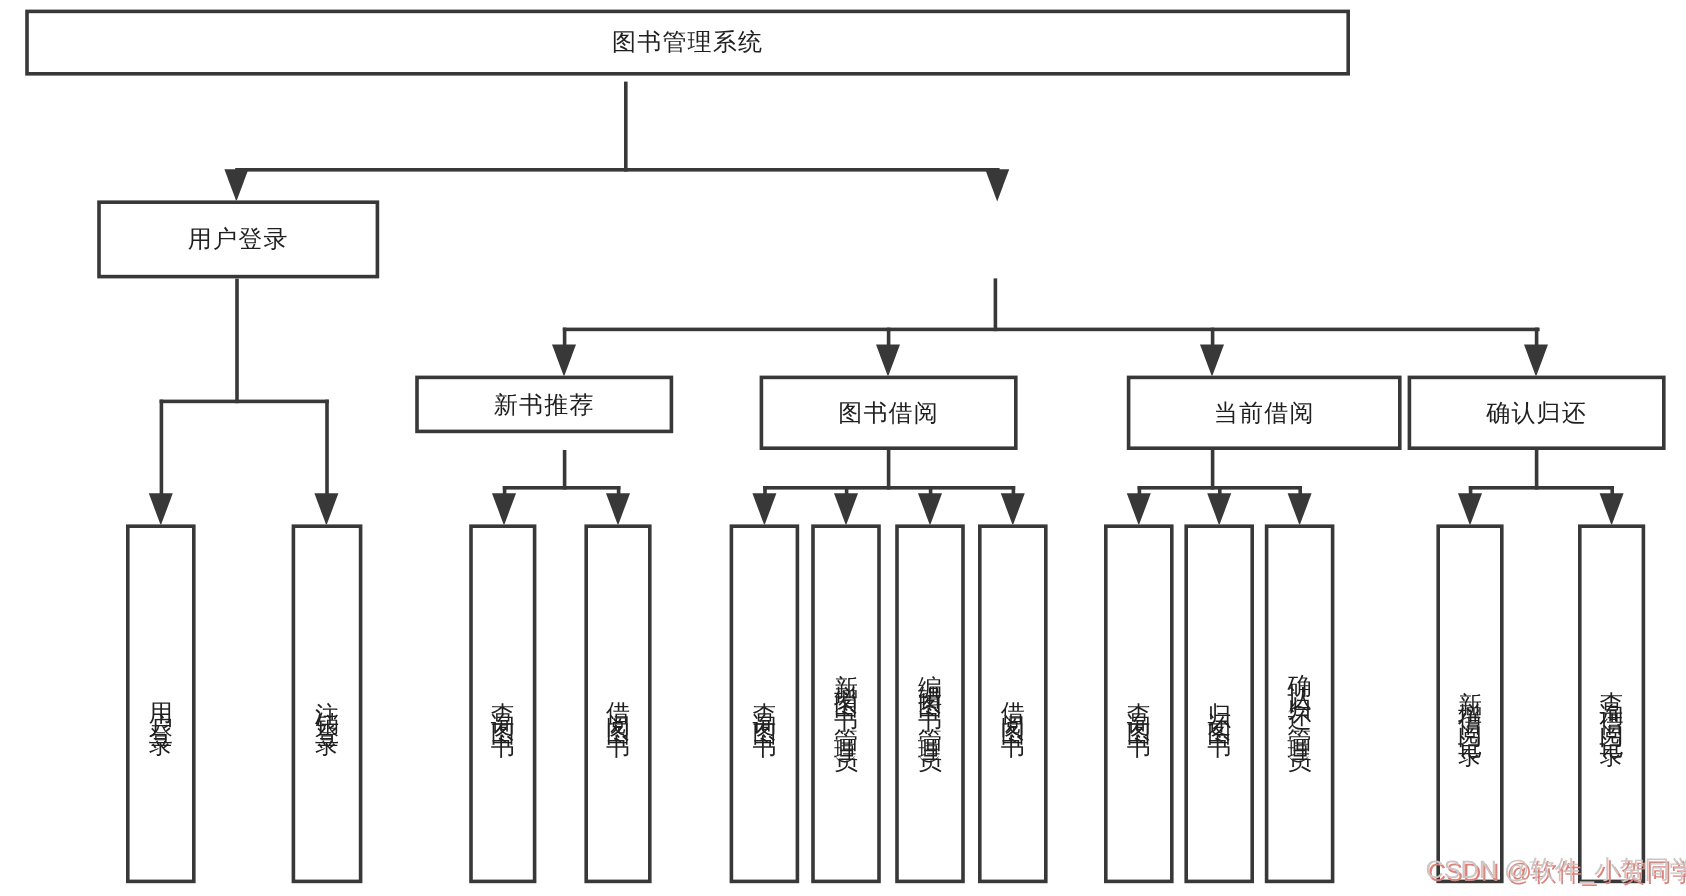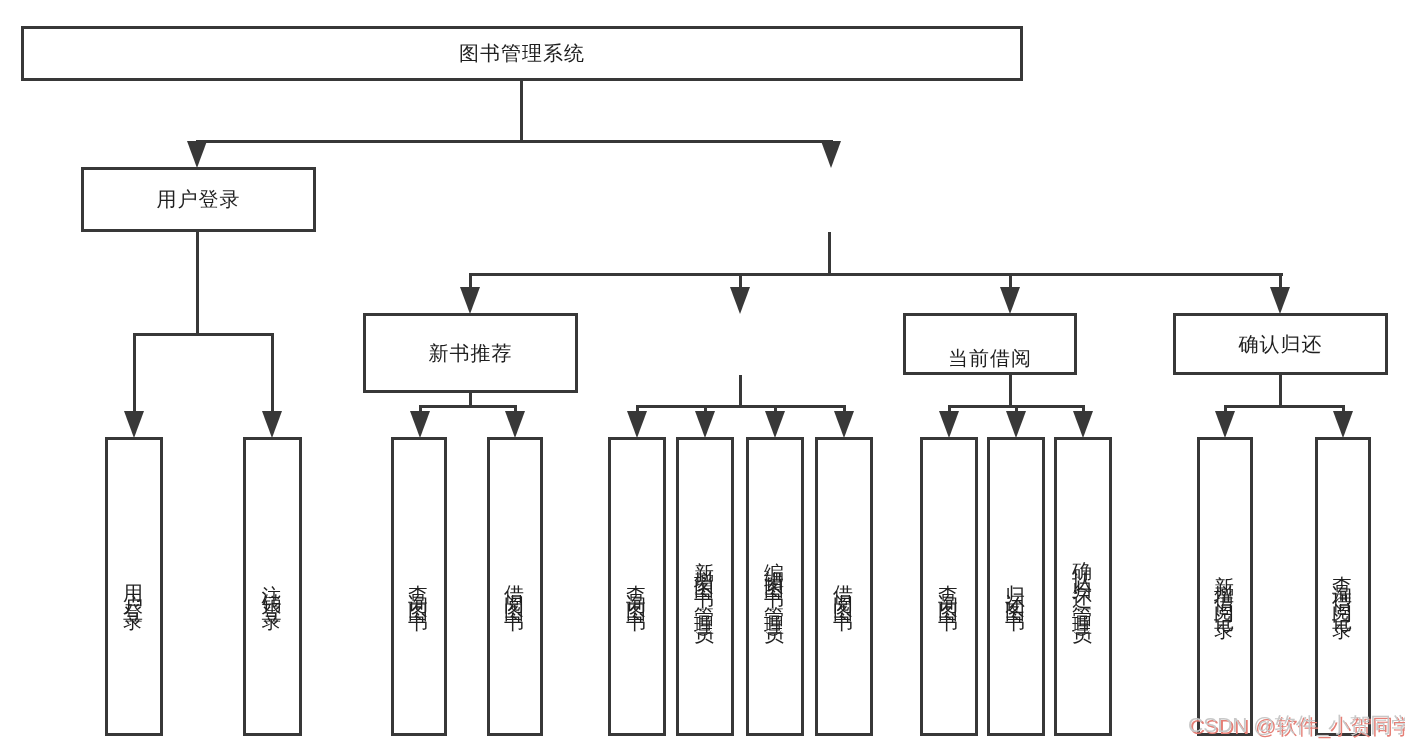--- a/index.html
+++ b/index.html
@@ -120,35 +120,38 @@
   <div class="arrow" style="left:1006px;top:411px;"></div>
   <div class="arrow" style="left:1073px;top:411px;"></div>
 
   <div class="vline" style="left:1279px;top:375px;height:33px;"></div>
   <div class="hline" style="left:1224px;top:405px;width:121px;"></div>
   <div class="vline" style="left:1224px;top:405px;height:12px;"></div>
   <div class="vline" style="left:1342px;top:405px;height:12px;"></div>
   <div class="arrow" style="left:1215px;top:411px;"></div>
   <div class="arrow" style="left:1333px;top:411px;"></div>
 
-  <div class="node" style="left:21px;top:26px;width:1002px;height:55px;">
+  <div class="node" style="left:21px;top:8px;width:1104px;height:55px;">
     <span>图书管理系统</span>
   </div>
 
   <div class="node" style="left:81px;top:167px;width:235px;height:65px;">
     <span>用户登录</span>
   </div>
 
 
-  <div class="node" style="left:363px;top:313px;width:215px;height:80px;">
+  <div class="node" style="left:346px;top:313px;width:215px;height:48px;">
     <span>新书推荐</span>
   </div>
 
+  <div class="node" style="left:633px;top:313px;width:215px;height:62px;">
+    <span>图书借阅</span>
+  </div>
 
-  <div class="node" style="left:903px;top:313px;width:174px;height:62px;align-items:flex-end;">
+  <div class="node" style="left:939px;top:313px;width:229px;height:62px;">
     <span>当前借阅</span>
   </div>
 
   <div class="node" style="left:1173px;top:313px;width:215px;height:62px;">
     <span>确认归还</span>
   </div>
 
   <div class="leaf" style="left:105px;width:58px;">
     <span class="vtext">用户登录</span>
   </div>

